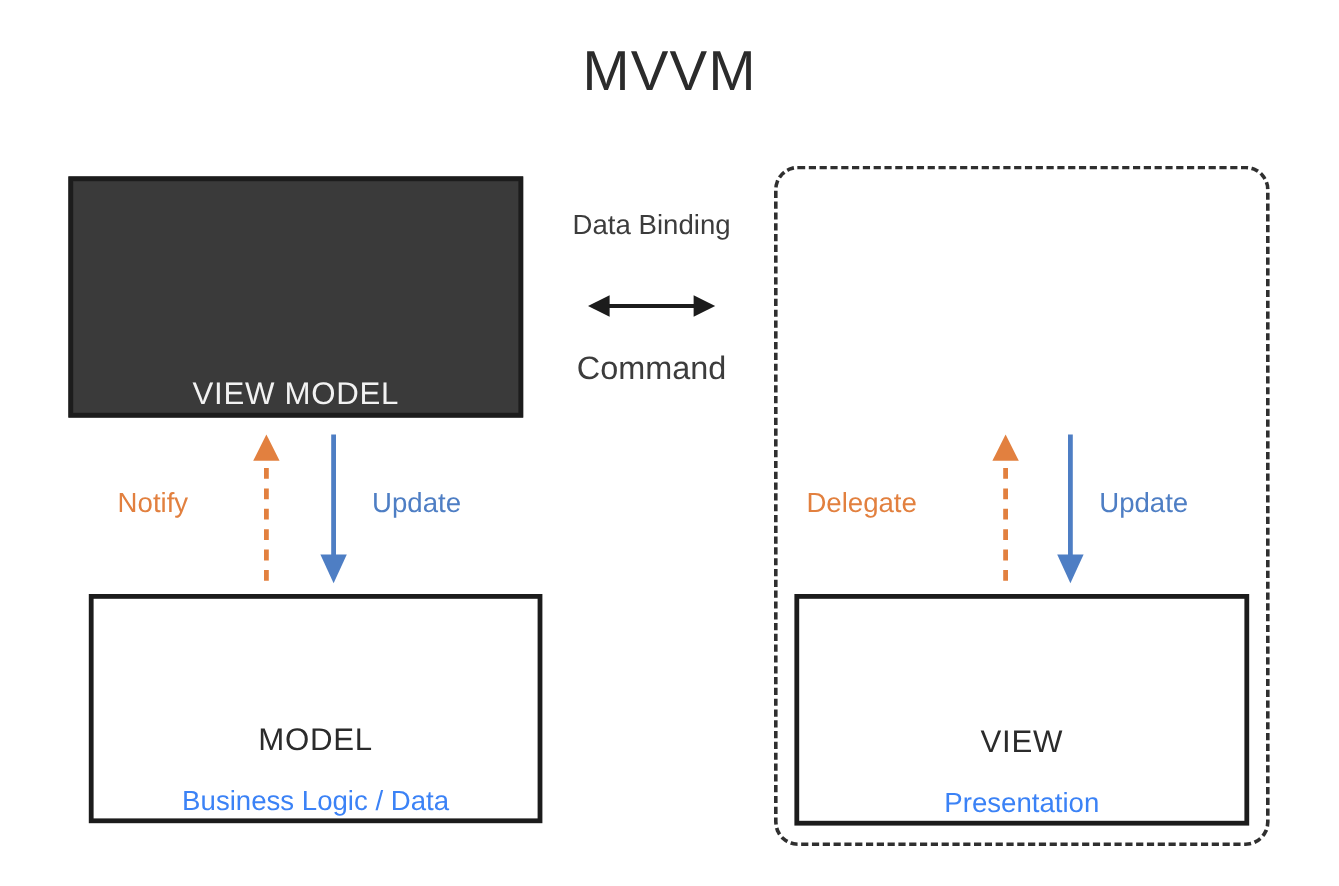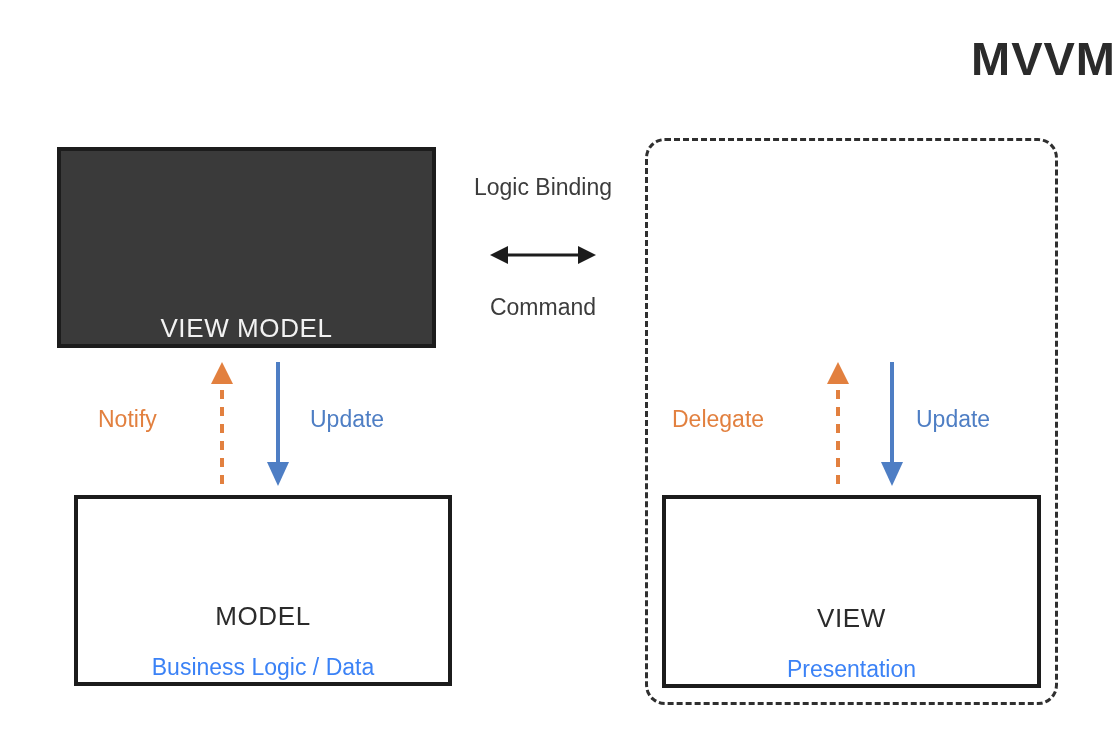--- a/index.html
+++ b/index.html
@@ -18,23 +18,23 @@
     background: #ffffff;
     overflow: hidden;
   }
 
   
   #title {
     position: absolute;
     left: 0;
     top: 31px;
     width: 1116px;
-    text-align: right;
+    text-align: center;
     font-size: 47px;
-    font-weight: 700;
+    font-weight: 400;
     color: #2b2b2b;
     letter-spacing: 1px;
     line-height: 56px;
   }
 
   
   .node {
     position: absolute;
     box-sizing: border-box;
     border: 4px solid #1c1c1c;
@@ -97,21 +97,21 @@
     font-size: 23px;
     color: #3c3c3c;
     line-height: 30px;
   }
   #command-label {
     position: absolute;
     left: 448px;
     top: 292px;
     width: 190px;
     text-align: center;
-    font-size: 23px;
+    font-size: 27px;
     color: #3c3c3c;
     line-height: 30px;
   }
   #binding-arrow {
     position: absolute;
     left: 488px;
     top: 232px;
     width: 110px;
     height: 46px;
   }
@@ -169,21 +169,21 @@
   </div>
 
   <div id="mvc-group"></div>
 
 
   <div id="view-box" class="node plain">
     <div class="node-title" data-bind="diagram.nodes.view.title">VIEW</div>
     <div class="node-sub" data-bind="diagram.nodes.view.subtitle">Presentation</div>
   </div>
 
-  <div id="data-binding-label" data-bind="diagram.connections.center.top_label">Logic Binding</div>
+  <div id="data-binding-label" data-bind="diagram.connections.center.top_label">Data Binding</div>
 
   <svg id="binding-arrow" viewBox="0 0 110 46">
     <line x1="16" y1="23" x2="94" y2="23" stroke="#1c1c1c" stroke-width="3.2"></line>
     <polygon points="2,23 20,14 20,32" fill="#1c1c1c"></polygon>
     <polygon points="108,23 90,14 90,32" fill="#1c1c1c"></polygon>
   </svg>
 
   <div id="command-label" data-bind="diagram.connections.center.bottom_label">Command</div>
 
   <div id="left-arrows" class="vert-arrows">

